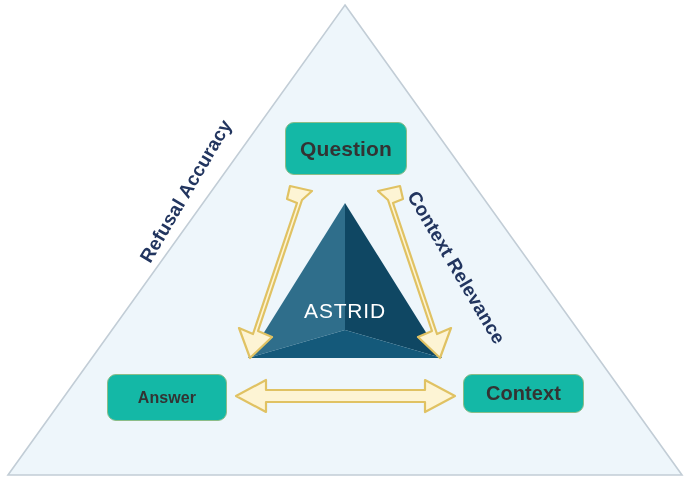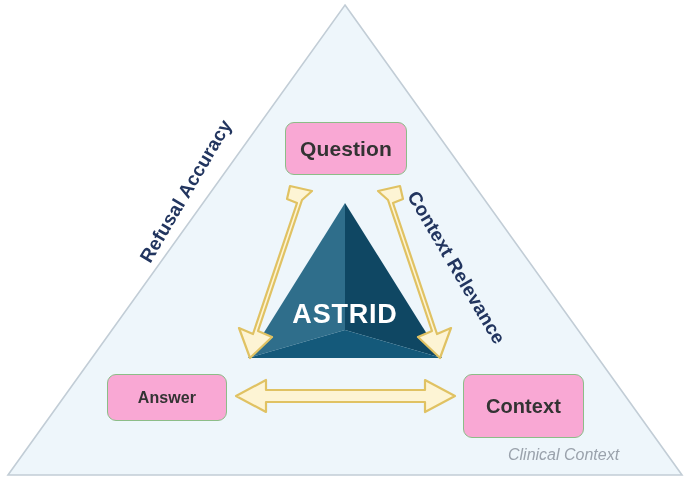--- a/index.html
+++ b/index.html
@@ -28,21 +28,21 @@
     left: 0;
     top: 0;
     width: 690px;
     height: 484px;
   }
 
   
   .node {
     position: absolute;
     box-sizing: border-box;
-    background: #f9a8d4;
+    background: #14b8a6;
     border: 1.6px solid #8cbd88;
     border-radius: 9px;
     display: flex;
     align-items: center;
     justify-content: center;
     color: #333333;
     font-weight: bold;
     letter-spacing: 0.1px;
   }
 
@@ -59,21 +59,21 @@
     top: 374px;
     width: 120px;
     height: 47px;
     font-size: 16px;
   }
 
   #node-context {
     left: 463px;
     top: 374px;
     width: 121px;
-    height: 64px;
+    height: 39px;
     font-size: 20px;
   }
 
   
   .edge-label {
     position: absolute;
     color: #22355f;
     font-weight: bold;
     font-size: 19px;
     white-space: nowrap;
@@ -111,22 +111,22 @@
   }
 
   
   #center-wordmark {
     position: absolute;
     left: 248px;
     top: 299px;
     width: 194px;
     text-align: center;
     color: #ffffff;
-    font-weight: bold;
-    font-size: 27px;
+    font-weight: normal;
+    font-size: 21px;
     letter-spacing: 0.8px;
   }
 
   
   #footnote-clinical-context {
     position: absolute;
     left: 508px;
     top: 446px;
     color: #9aa2ac;
     font-style: italic;
@@ -171,15 +171,14 @@
 
   <div class="node" id="node-context">
     <span>Context</span>
   </div>
 
   <div class="edge-label" id="label-refusal-accuracy">Refusal Accuracy</div>
 
   <div class="edge-label" id="label-context-relevance">Context Relevance</div>
 
 
-  <div id="footnote-clinical-context">Clinical Context</div>
 
 </div>
 
 </body></html>

